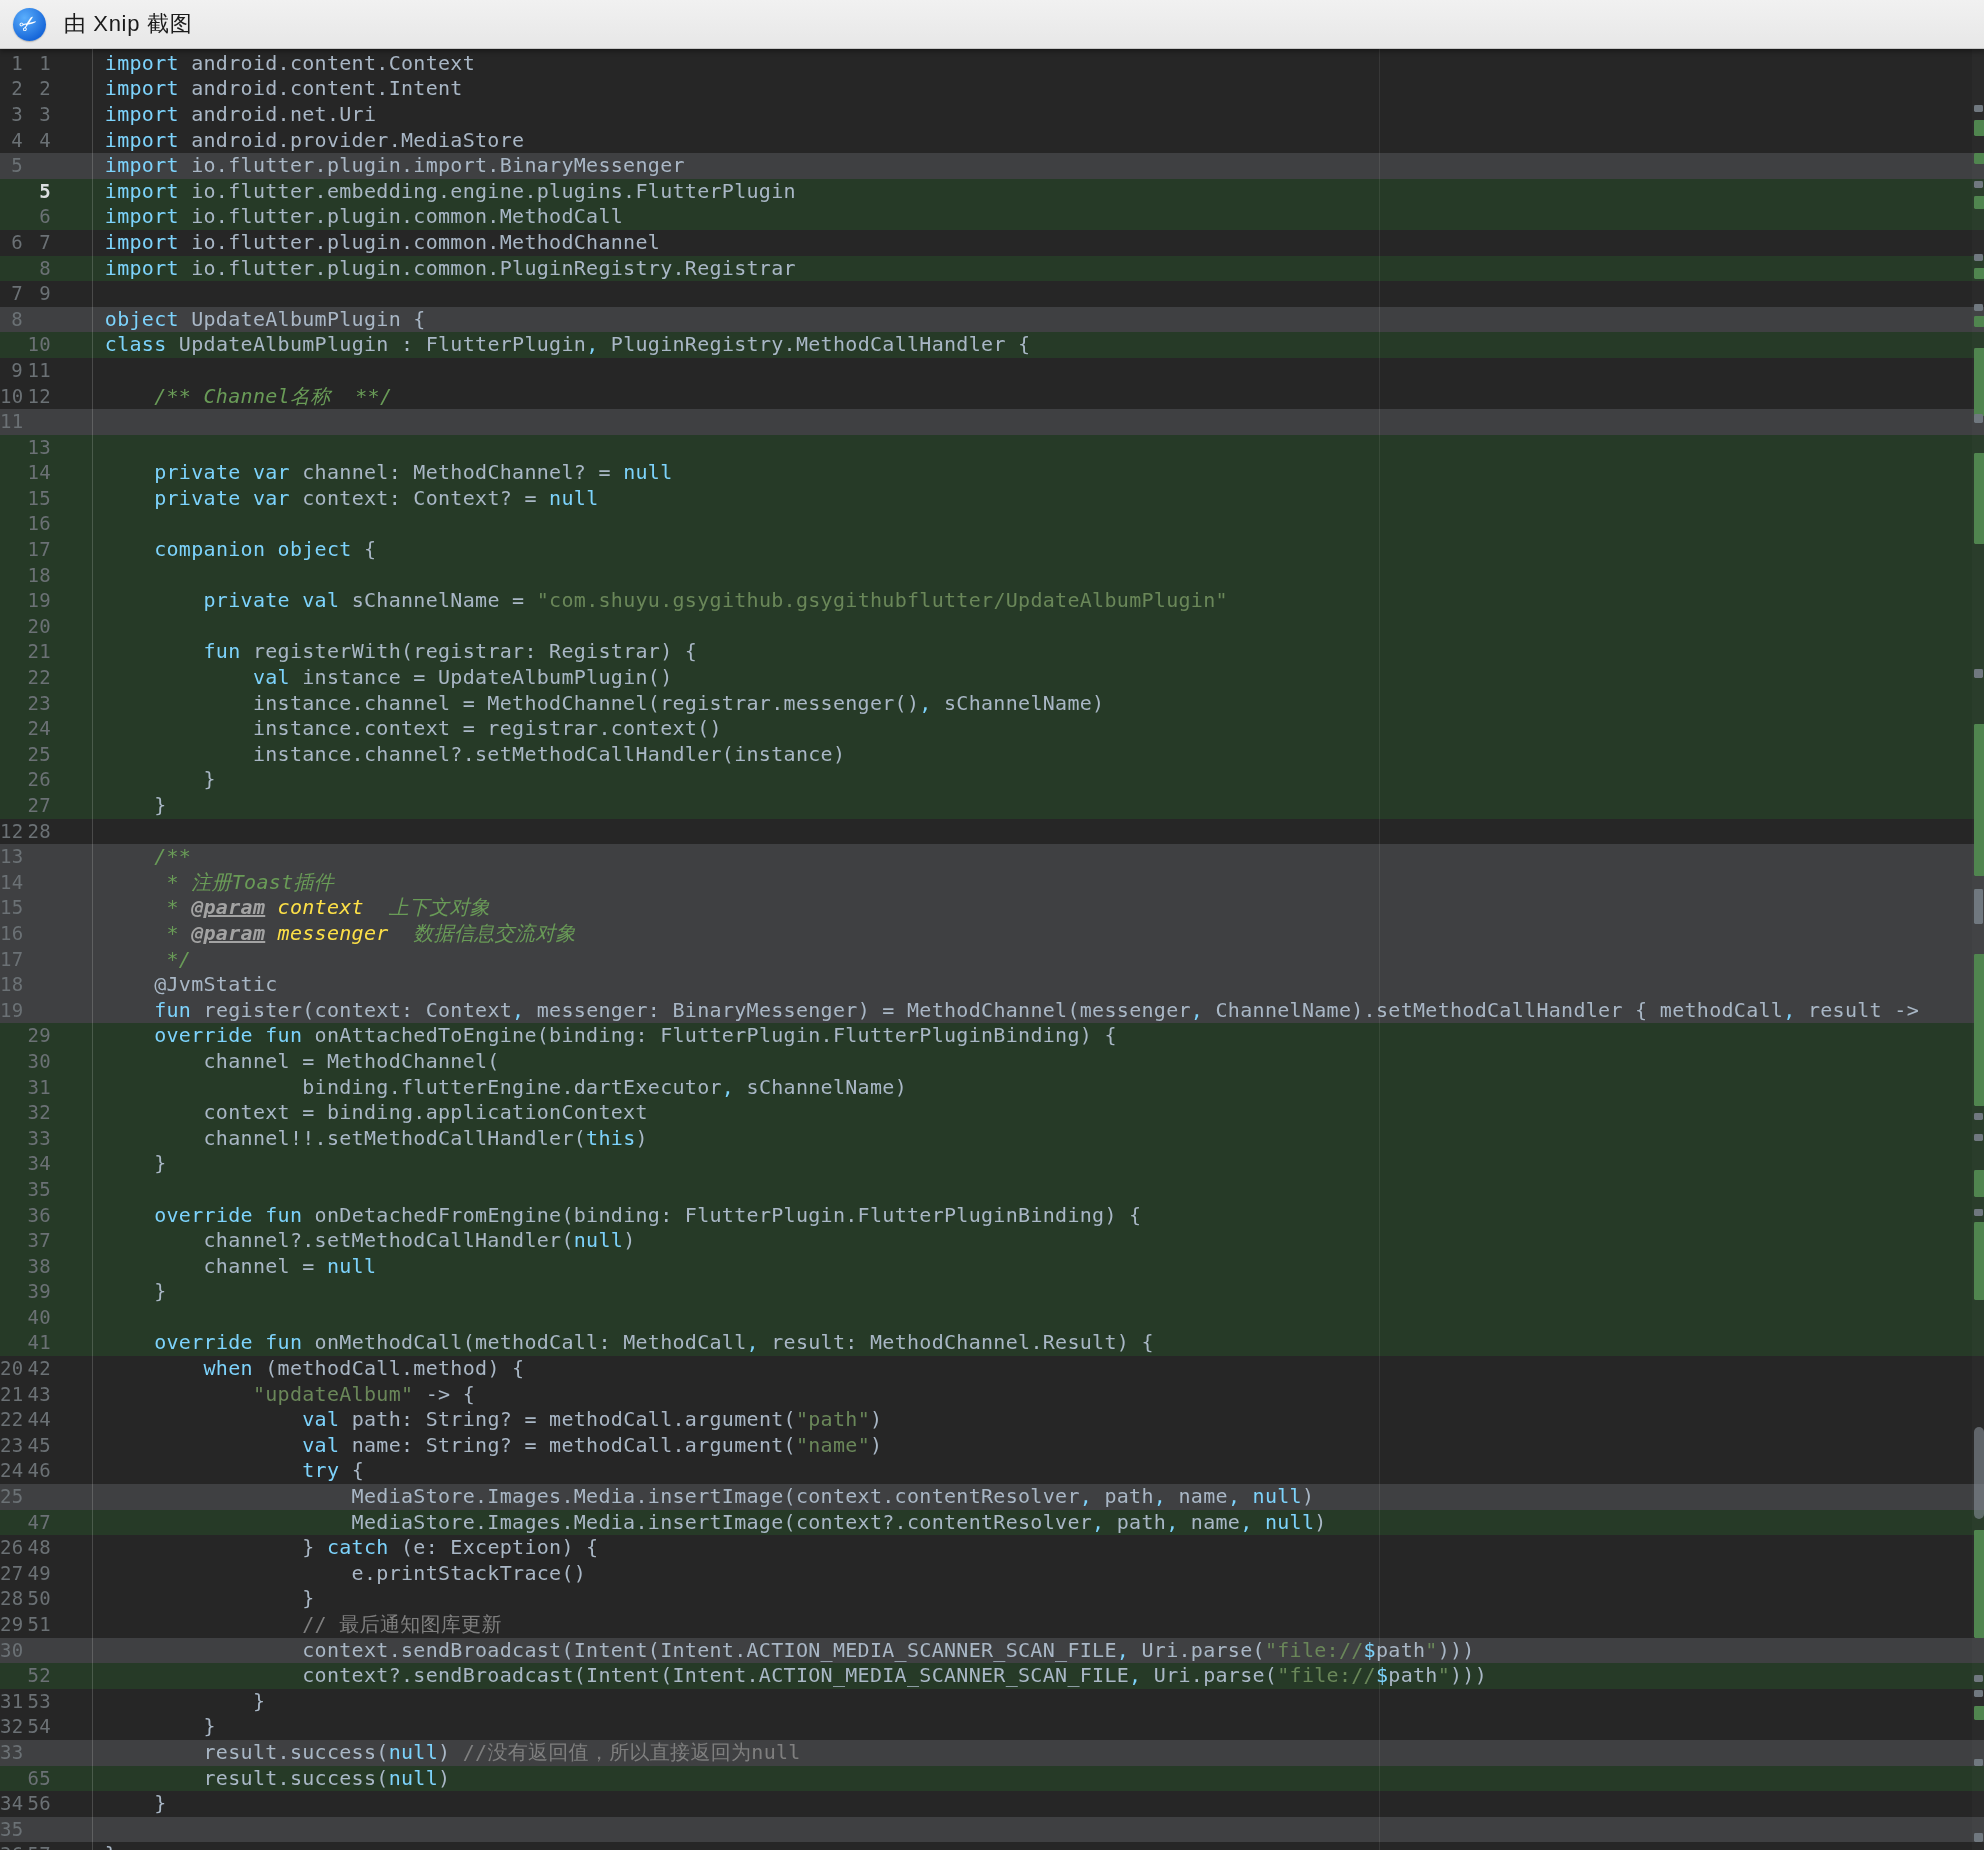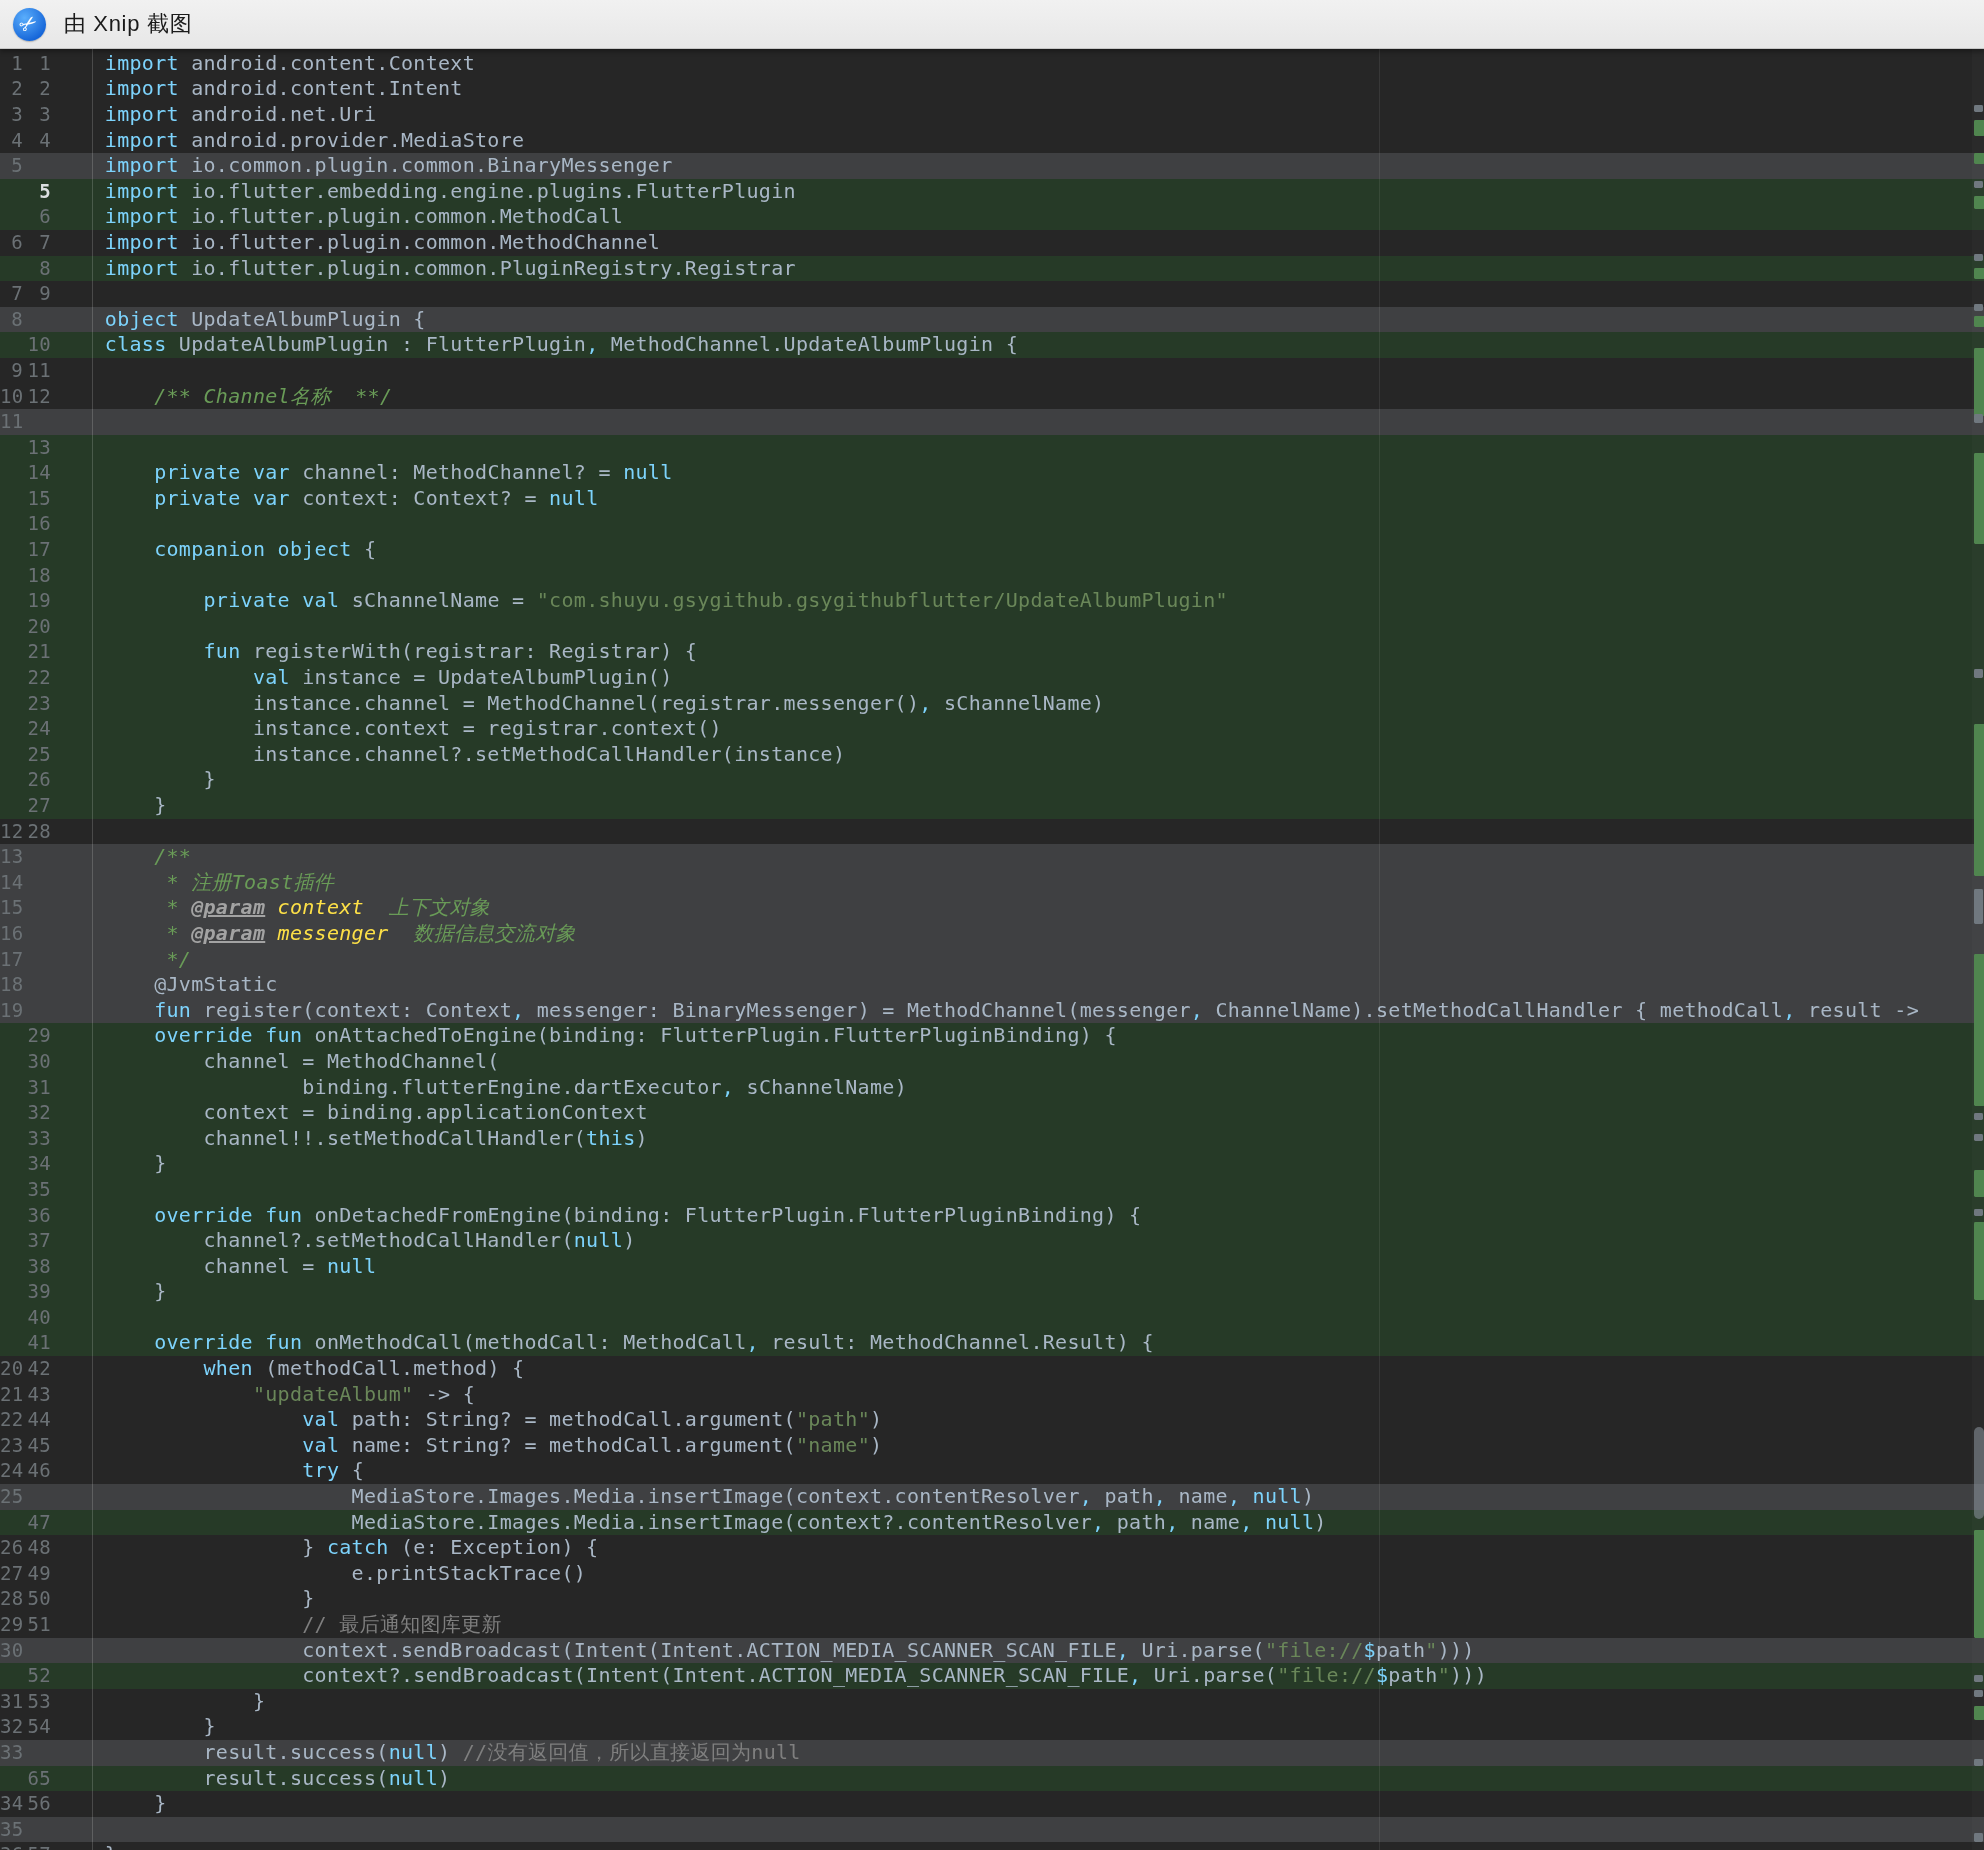--- a/index.html
+++ b/index.html
@@ -81,28 +81,28 @@
     </div>
   <div class="title-text">由 Xnip 截图</div>
 </div>
 
 <div class="editor">
   <div id="rows">
       <div class="row t-ctx"><span class="gut"><span class="o">1</span><span class="n">1</span></span><span class="code"><span class="seg k">import</span><span class="seg d"> android.content.Context</span></span></div>
       <div class="row t-ctx"><span class="gut"><span class="o">2</span><span class="n">2</span></span><span class="code"><span class="seg k">import</span><span class="seg d"> android.content.Intent</span></span></div>
       <div class="row t-ctx"><span class="gut"><span class="o">3</span><span class="n">3</span></span><span class="code"><span class="seg k">import</span><span class="seg d"> android.net.Uri</span></span></div>
       <div class="row t-ctx"><span class="gut"><span class="o">4</span><span class="n">4</span></span><span class="code"><span class="seg k">import</span><span class="seg d"> android.provider.MediaStore</span></span></div>
-      <div class="row t-del"><span class="gut"><span class="o">5</span><span class="n"></span></span><span class="code"><span class="seg k">import</span><span class="seg d"> io.common.plugin.common.BinaryMessenger</span></span></div>
+      <div class="row t-del"><span class="gut"><span class="o">5</span><span class="n"></span></span><span class="code"><span class="seg k">import</span><span class="seg d"> io.flutter.plugin.import.BinaryMessenger</span></span></div>
       <div class="row t-add"><span class="gut"><span class="o"></span><span class="n hl">5</span></span><span class="code"><span class="seg k">import</span><span class="seg d"> io.flutter.embedding.engine.plugins.FlutterPlugin</span></span></div>
       <div class="row t-add"><span class="gut"><span class="o"></span><span class="n">6</span></span><span class="code"><span class="seg k">import</span><span class="seg d"> io.flutter.plugin.common.MethodCall</span></span></div>
       <div class="row t-ctx"><span class="gut"><span class="o">6</span><span class="n">7</span></span><span class="code"><span class="seg k">import</span><span class="seg d"> io.flutter.plugin.common.MethodChannel</span></span></div>
       <div class="row t-add"><span class="gut"><span class="o"></span><span class="n">8</span></span><span class="code"><span class="seg k">import</span><span class="seg d"> io.flutter.plugin.common.PluginRegistry.Registrar</span></span></div>
       <div class="row t-ctx"><span class="gut"><span class="o">7</span><span class="n">9</span></span><span class="code"></span></div>
       <div class="row t-del"><span class="gut"><span class="o">8</span><span class="n"></span></span><span class="code"><span class="seg k">object</span><span class="seg d"> UpdateAlbumPlugin {</span></span></div>
-      <div class="row t-add"><span class="gut"><span class="o"></span><span class="n">10</span></span><span class="code"><span class="seg k">class</span><span class="seg d"> UpdateAlbumPlugin : FlutterPlugin</span><span class="seg k">,</span><span class="seg d"> MethodChannel.UpdateAlbumPlugin {</span></span></div>
+      <div class="row t-add"><span class="gut"><span class="o"></span><span class="n">10</span></span><span class="code"><span class="seg k">class</span><span class="seg d"> UpdateAlbumPlugin : FlutterPlugin</span><span class="seg k">,</span><span class="seg d"> PluginRegistry.MethodCallHandler {</span></span></div>
       <div class="row t-ctx"><span class="gut"><span class="o">9</span><span class="n">11</span></span><span class="code"></span></div>
       <div class="row t-ctx"><span class="gut"><span class="o">10</span><span class="n">12</span></span><span class="code"><span class="seg c">    /** Channel名称  **/</span></span></div>
       <div class="row t-del"><span class="gut"><span class="o">11</span><span class="n"></span></span></div>
       <div class="row t-add"><span class="gut"><span class="o"></span><span class="n">13</span></span><span class="code"></span></div>
       <div class="row t-add"><span class="gut"><span class="o"></span><span class="n">14</span></span><span class="code"><span class="seg d">    </span><span class="seg k">private var</span><span class="seg d"> channel: MethodChannel? = </span><span class="seg k">null</span></span></div>
       <div class="row t-add"><span class="gut"><span class="o"></span><span class="n">15</span></span><span class="code"><span class="seg d">    </span><span class="seg k">private var</span><span class="seg d"> context: Context? = </span><span class="seg k">null</span></span></div>
       <div class="row t-add"><span class="gut"><span class="o"></span><span class="n">16</span></span><span class="code"></span></div>
       <div class="row t-add"><span class="gut"><span class="o"></span><span class="n">17</span></span><span class="code"><span class="seg d">    </span><span class="seg k">companion object</span><span class="seg d"> {</span></span></div>
       <div class="row t-add"><span class="gut"><span class="o"></span><span class="n">18</span></span><span class="code"></span></div>
       <div class="row t-add"><span class="gut"><span class="o"></span><span class="n">19</span></span><span class="code"><span class="seg d">        </span><span class="seg k">private val</span><span class="seg d"> sChannelName = </span><span class="seg s">"com.shuyu.gsygithub.gsygithubflutter/UpdateAlbumPlugin"</span></span></div>

